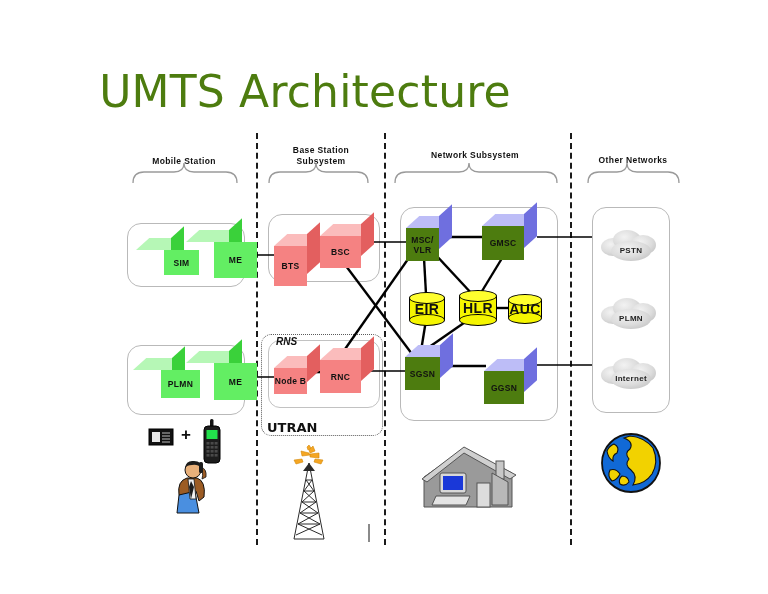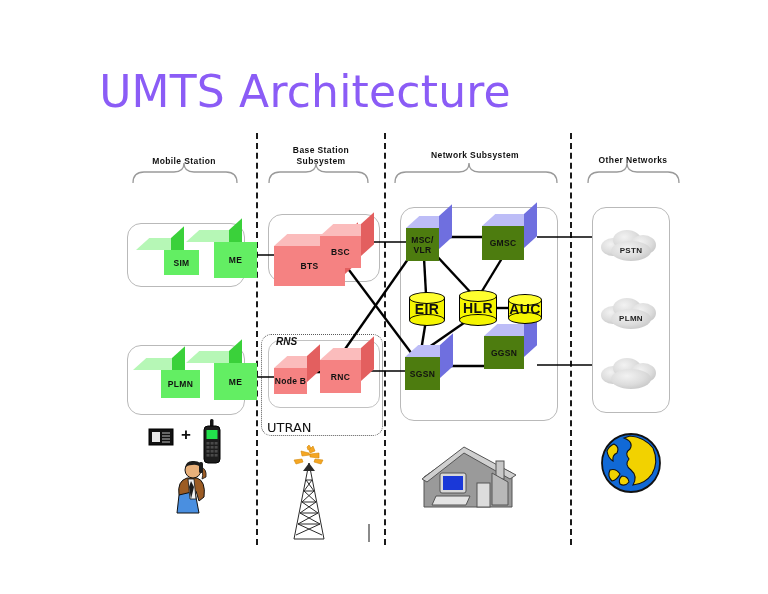--- a/index.html
+++ b/index.html
@@ -6,21 +6,21 @@
   body{width:768px;height:594px;overflow:hidden;
        font-family:"Liberation Sans",sans-serif;color:#000;}
   #canvas{position:relative;width:768px;height:594px;}
 
   .abs{position:absolute;}
 
   
   #title{
     left:0;top:66px;width:610px;text-align:center;
     font-size:44px;font-weight:400;letter-spacing:.2px;
-    font-family:"DejaVu Sans",sans-serif;color:#8b5cf6;
+    font-family:"DejaVu Sans",sans-serif;color:#4d7c0f;
   }
 
   
   .sec-label{
     font-size:8.5px;font-weight:bold;text-align:center;
     letter-spacing:.4px;line-height:11px;color:#111;
   }
 
   
   .divider{
@@ -135,21 +135,21 @@
   <div class="abs divider" style="left:570px;top:133px;height:412px;"></div>
 
   <div class="abs rbox" style="left:127px;top:223px;width:116px;height:62px;"></div>
   <div class="abs rbox" style="left:127px;top:345px;width:116px;height:68px;"></div>
 
   <div class="abs rbox" style="left:268px;top:214px;width:110px;height:66px;"></div>
 
   <div class="abs dotbox" style="left:261px;top:334px;width:120px;height:100px;"></div>
   <div class="abs rbox-sm" style="left:268px;top:340px;width:110px;height:66px;"></div>
   <div class="abs rns-label" style="left:276px;top:336px;">RNS</div>
-  <div class="abs utran-label" style="left:267px;top:420px;">UTRAN</div>
+  <div class="abs utran-label" style="left:267px;top:420px;font-weight:bold;">UTRAN</div>
 
   <div class="abs rbox" style="left:400px;top:207px;width:156px;height:212px;"></div>
   <div class="abs rbox" style="left:592px;top:207px;width:76px;height:204px;"></div>
 
   <svg width="768" height="594">
     <g stroke="#000" stroke-width="2.6" fill="none">
 
       <line x1="172" y1="255" x2="190" y2="255"></line>
 
       <line x1="170" y1="377" x2="189" y2="377"></line>
@@ -213,21 +213,21 @@
     <div class="side"></div>
     <div class="face">PLMN</div>
   </div>
 
   <div class="cube c-green" style="left:186px;top:351px;width:56px;height:49px;">
     <div class="top"></div>
     <div class="side"></div>
     <div class="face">ME</div>
   </div>
 
-  <div class="cube c-red" style="left:274px;top:234px;width:46px;height:52px;padding-left:38px;">
+  <div class="cube c-red" style="left:274px;top:234px;width:46px;height:52px;">
     <div class="top"></div>
     <div class="side"></div>
     <div class="face">BTS</div>
   </div>
 
   <div class="cube c-red" style="left:320px;top:224px;width:54px;height:44px;">
     <div class="top"></div>
     <div class="side"></div>
     <div class="face">BSC</div>
   </div>
@@ -255,21 +255,21 @@
     <div class="side"></div>
     <div class="face">GMSC</div>
   </div>
 
   <div class="cube c-blue" style="left:405px;top:345px;width:48px;height:45px;">
     <div class="top"></div>
     <div class="side"></div>
     <div class="face">SGSN</div>
   </div>
 
-  <div class="cube c-blue" style="left:484px;top:324px;width:53px;height:45px;">
+  <div class="cube c-blue" style="left:484px;top:359px;width:53px;height:45px;">
     <div class="top"></div>
     <div class="side"></div>
     <div class="face">GGSN</div>
   </div>
 
   <div class="cyl" style="left:409px;top:292px;width:36px;height:34px;">
     <div class="body"></div>
     <div class="cap-bot"></div>
     <div class="cap-top"></div>
     <div class="lbl">EIR</div>
@@ -320,20 +320,23 @@
         <ellipse cx="30" cy="18" rx="20" ry="10"></ellipse>
       </g>
     </g>
   </svg>
 
   <div class="cloud" style="left:601px;top:233px;width:60px;height:34px;">
     <div class="lbl">PSTN</div>
   </div>
   <div class="cloud" style="left:601px;top:301px;width:60px;height:34px;">
     <div class="lbl">PLMN</div>
+  </div>
+  <div class="cloud" style="left:601px;top:361px;width:60px;height:34px;">
+    <div class="lbl">Internet</div>
   </div>
 
   <svg class="abs" style="left:148px;top:428px;" width="26" height="18">
     <rect x="1" y="1" width="24" height="16" fill="#111" stroke="#000"></rect>
     <rect x="4" y="4" width="8" height="10" fill="#e8e8e8"></rect>
     <g stroke="#bdbdbd" stroke-width="1">
       <line x1="14" y1="5" x2="22" y2="5"></line>
       <line x1="14" y1="8" x2="22" y2="8"></line>
       <line x1="14" y1="11" x2="22" y2="11"></line>
       <line x1="14" y1="14" x2="22" y2="14"></line>

